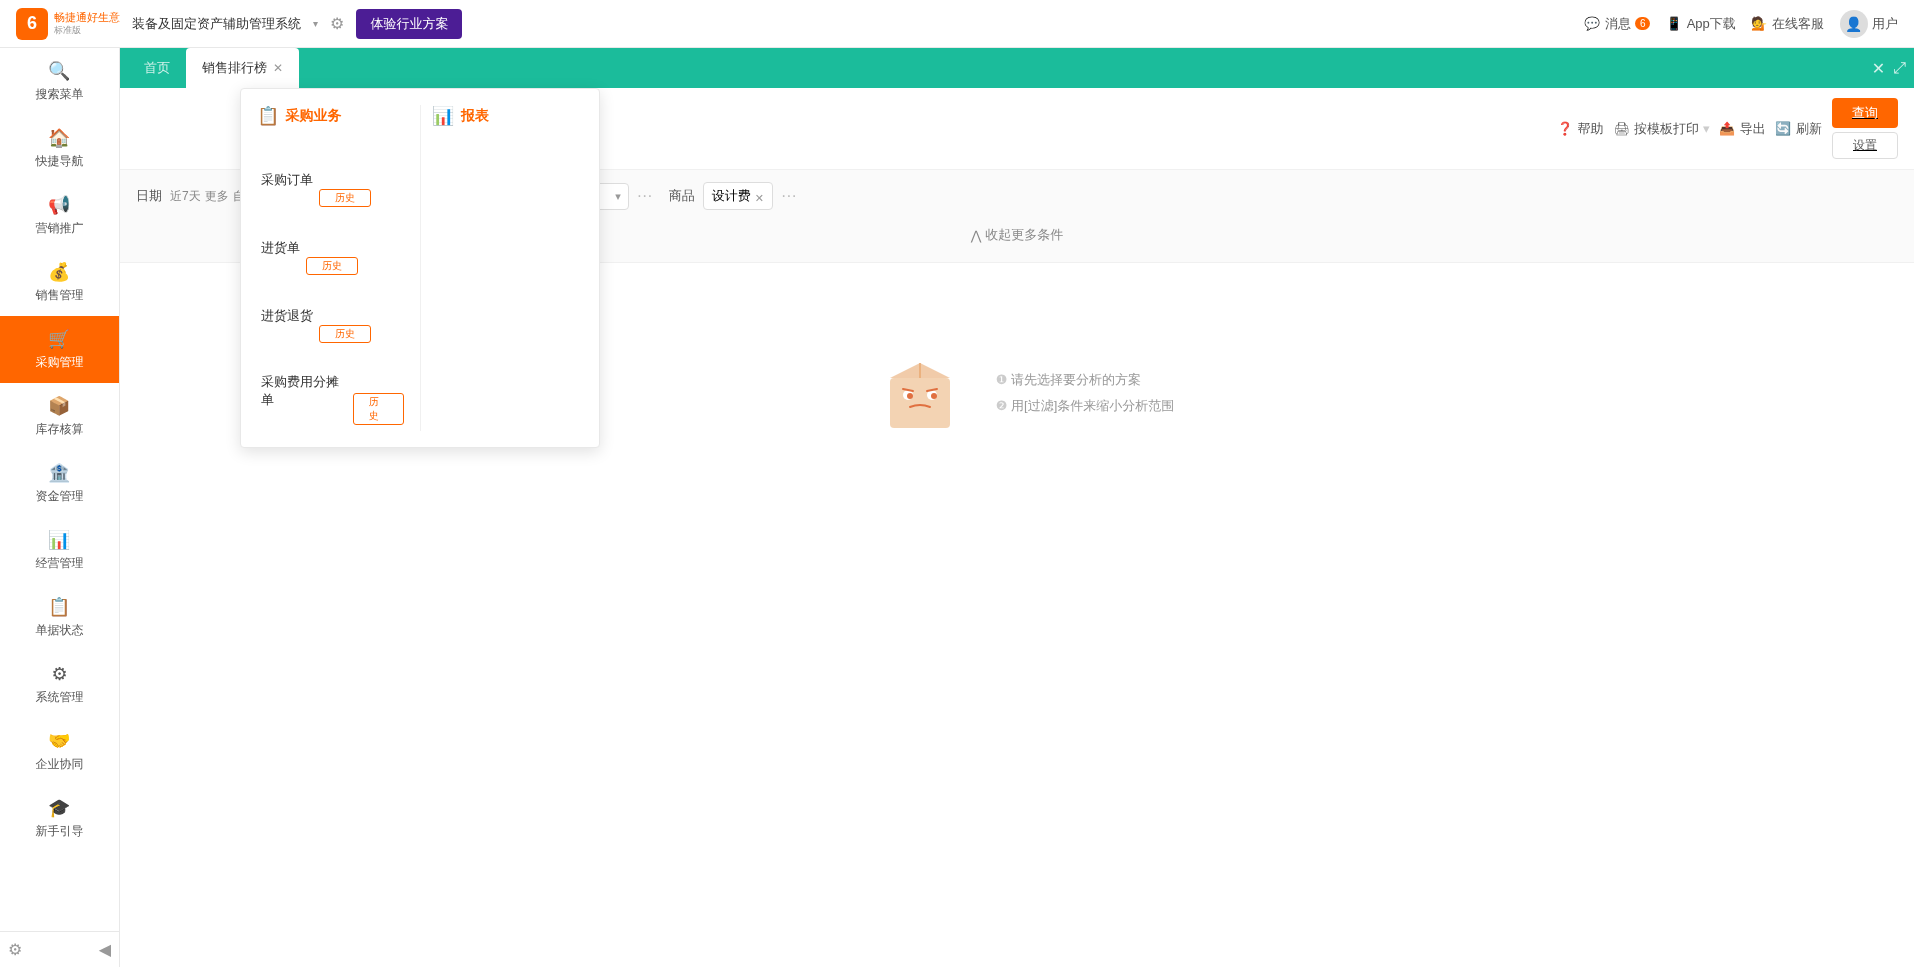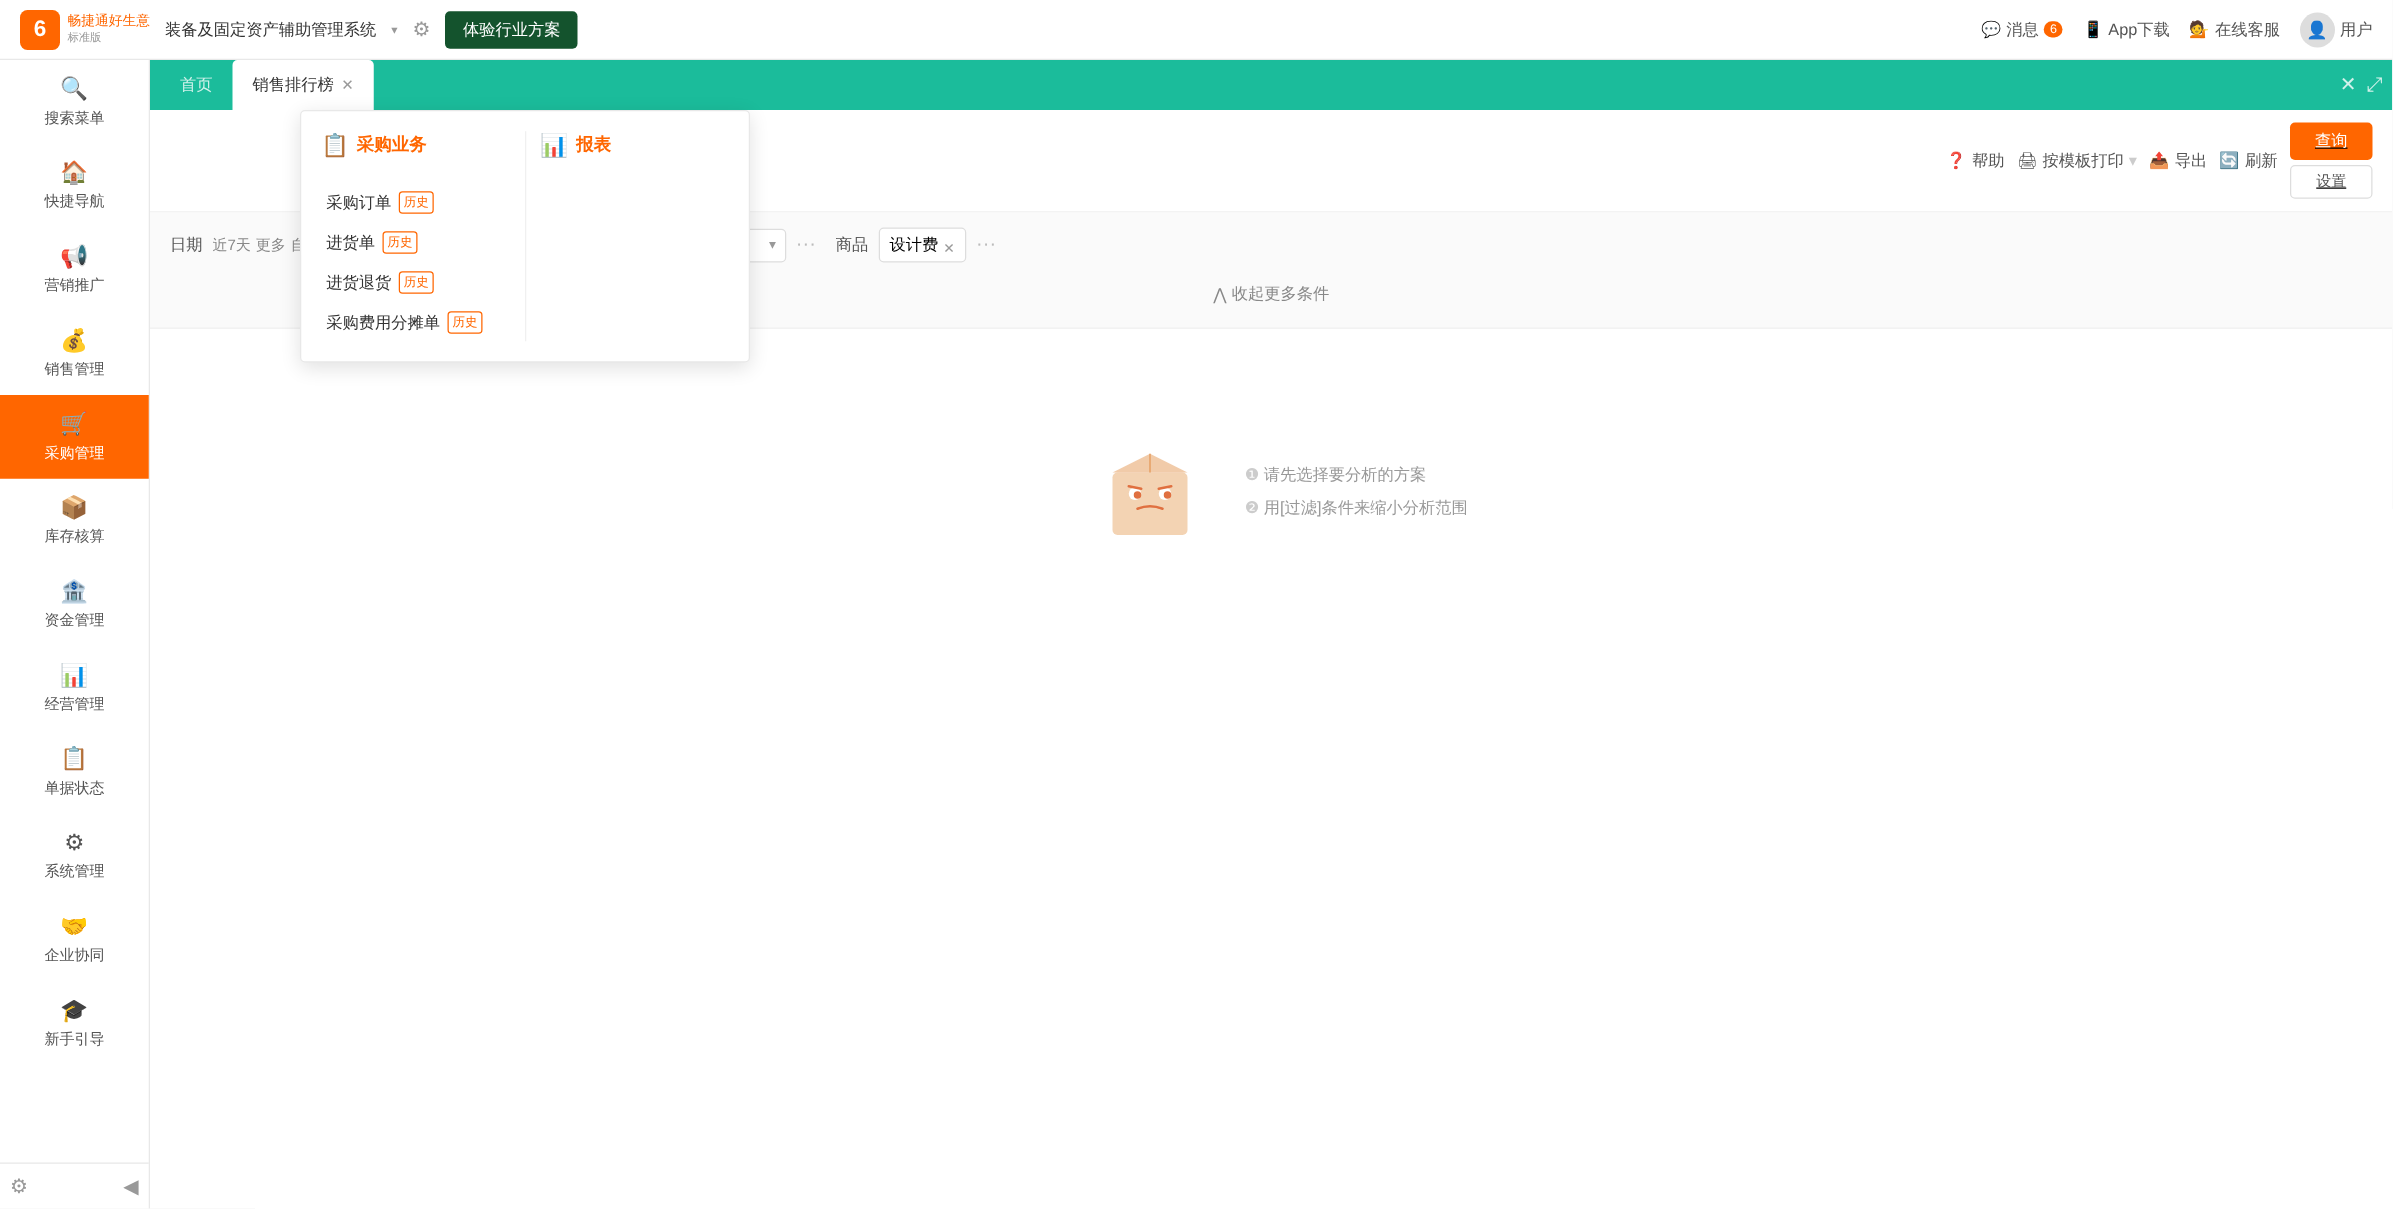--- a/index.html
+++ b/index.html
@@ -7,21 +7,21 @@
 
     
     .topbar { height: 48px; background: #fff; display: flex; align-items: center; padding: 0 16px; border-bottom: 1px solid #e8e8e8; gap: 12px; flex-shrink: 0; }
     .topbar-logo { display: flex; align-items: center; gap: 6px; }
     .logo-icon { width: 32px; height: 32px; background: #f60; border-radius: 6px; display: flex; align-items: center; justify-content: center; color: #fff; font-size: 18px; font-weight: bold; }
     .logo-text { font-size: 11px; color: #f60; line-height: 1.3; }
     .logo-badge { font-size: 9px; color: #999; }
     .system-title { font-size: 13px; color: #333; }
     .topbar-arrow { color: #999; font-size: 10px; cursor: pointer; }
     .topbar-gear { color: #999; font-size: 16px; cursor: pointer; }
-    .industry-btn { background: #14532d; color: #fff; border: none; border-radius: 4px; padding: 6px 14px; cursor: pointer; font-size: 13px; }
+    .industry-btn { background: #4c1d95; color: #fff; border: none; border-radius: 4px; padding: 6px 14px; cursor: pointer; font-size: 13px; }
     .topbar-right { display: flex; align-items: center; gap: 16px; margin-left: auto; }
     .topbar-right-item { display: flex; align-items: center; gap: 4px; color: #555; cursor: pointer; font-size: 13px; }
     .topbar-right-item .badge { background: #f60; color: #fff; border-radius: 10px; font-size: 10px; padding: 1px 5px; }
     .avatar-circle { width: 28px; height: 28px; background: #ddd; border-radius: 50%; display: flex; align-items: center; justify-content: center; color: #888; font-size: 14px; }
 
     
     .main-layout { display: flex; flex: 1; overflow: hidden; }
 
     
     .sidebar { width: 120px; background: #fff; border-right: 1px solid #e8e8e8; display: flex; flex-direction: column; flex-shrink: 0; }
@@ -71,21 +71,21 @@
     .empty-text li { list-style: none; }
     .empty-text li::before { content: '❷ '; color: #ccc; }
     .empty-text li:first-child::before { content: '❶ '; }
     .dropdown-menu { position: absolute; top: 0; left: 120px; background: #fff; border: 1px solid #e8e8e8; border-radius: 4px; box-shadow: 0 4px 16px rgba(0,0,0,0.12); z-index: 200; width: 360px; padding: 16px; }
     .dropdown-cols { display: flex; gap: 0; }
     .dropdown-col { flex: 1; }
     .dropdown-col-title { display: flex; align-items: center; gap: 6px; font-size: 14px; font-weight: bold; color: #f60; margin-bottom: 12px; padding-bottom: 8px; }
     .dropdown-col-title .col-icon { font-size: 18px; }
     .dropdown-col-items { display: flex; flex-direction: column; gap: 2px; }
     .dropdown-item { display: flex; align-items: center; gap: 6px; padding: 6px 4px; color: #333; cursor: pointer; font-size: 13px; border-radius: 4px; }
-    .hist-badge { background: #fff; border: 1px solid #f60; color: #f60; font-size: 10px; border-radius: 3px; padding: 1px 3px; }
+    .hist-badge { background: #fff; border: 1px solid #f60; color: #f60; font-size: 10px; border-radius: 3px; padding: 1px 15px; margin-top: 36px; }
     .dropdown-divider { width: 1px; background: #f0f0f0; margin: 0 12px; }
 
     
     .sidebar-item-purchasemanage { background: #f60 !important; color: #fff !important; }
 
     .filter-dots { color: #bbb; cursor: pointer; font-size: 16px; }
   </style>
 </head>
 <body>
 

